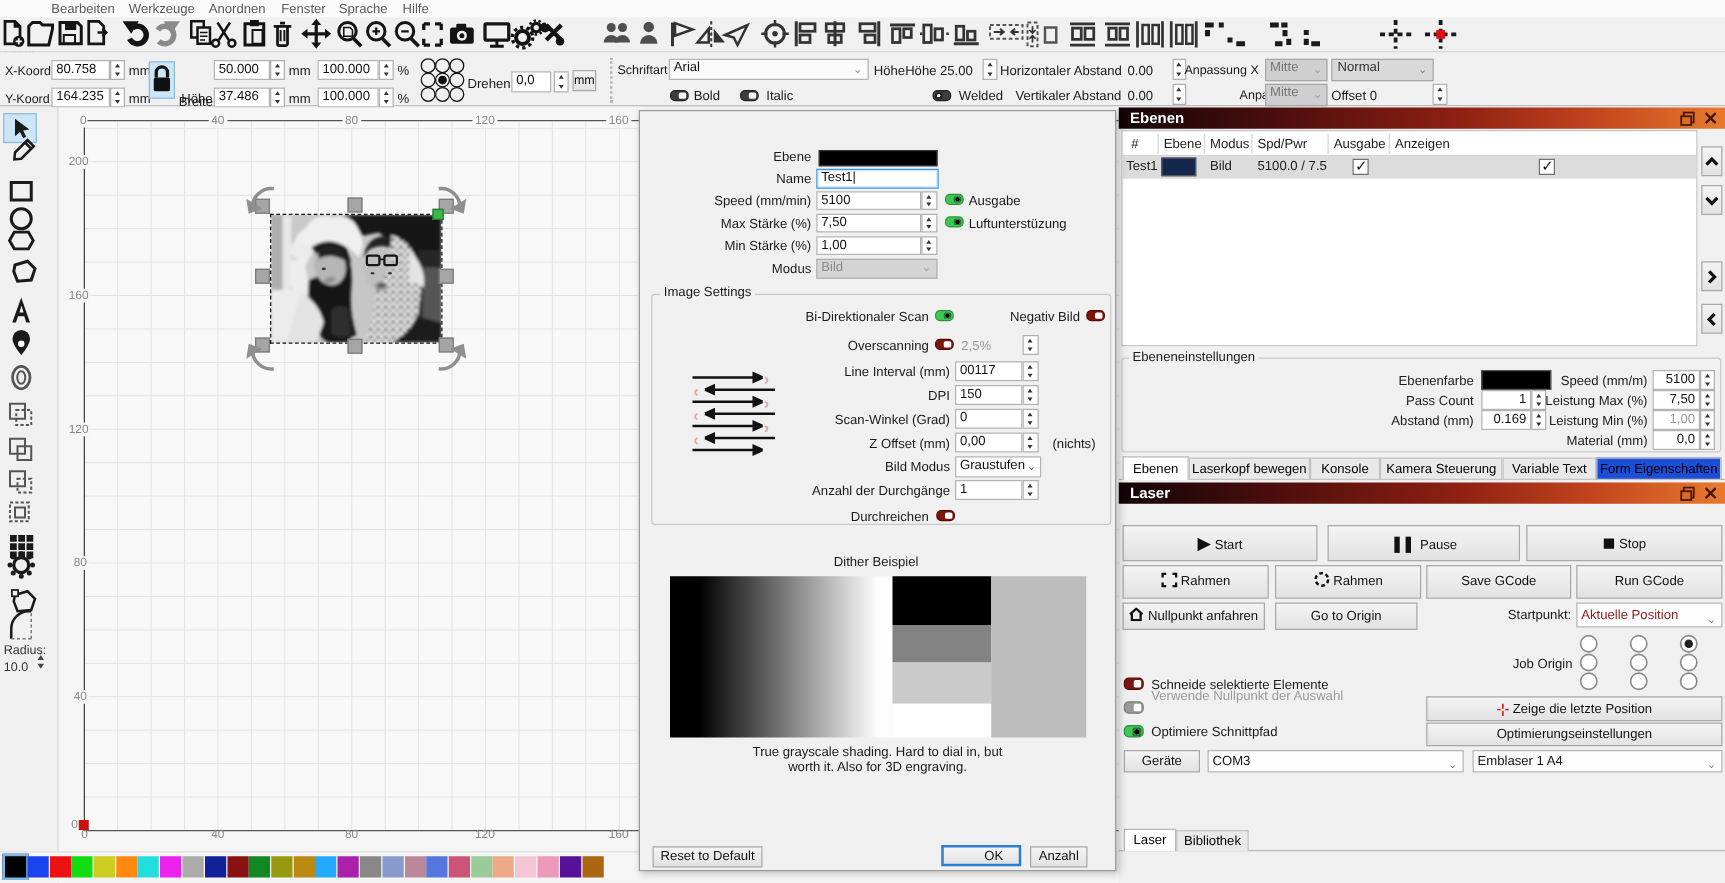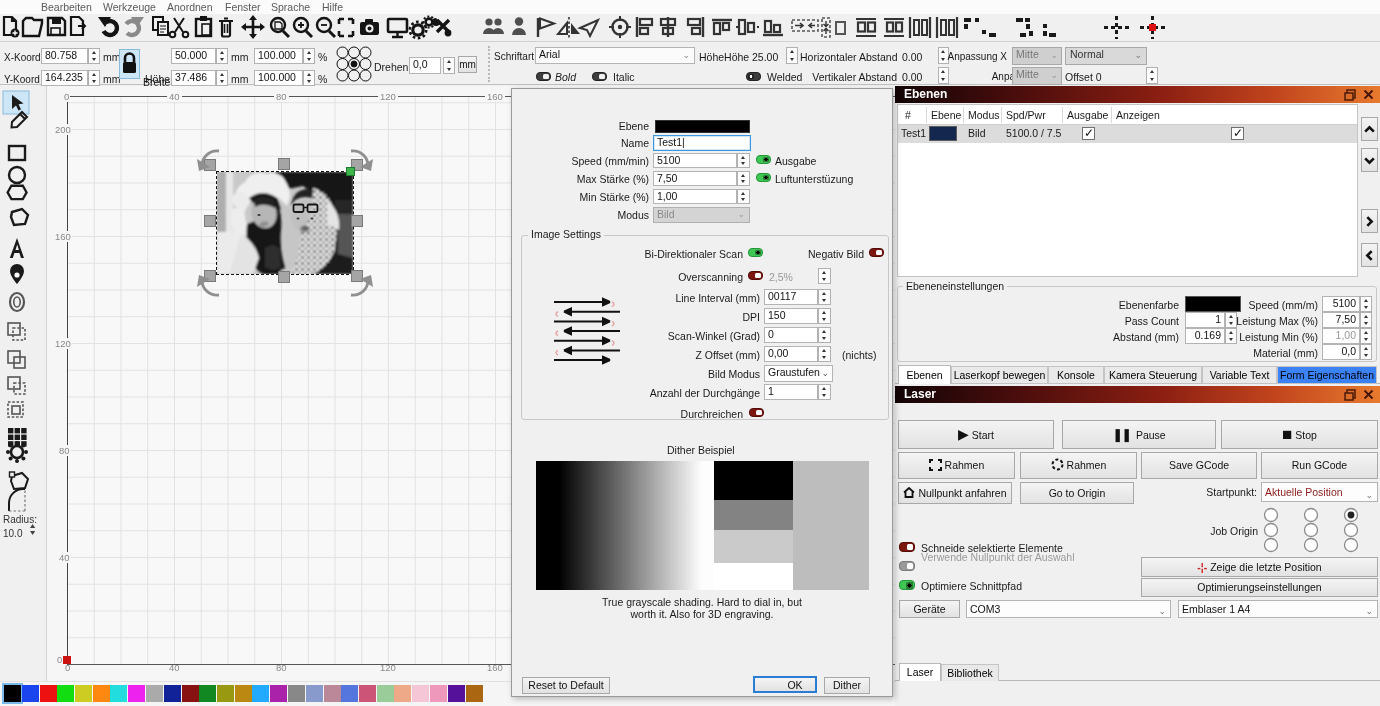--- a/index.html
+++ b/index.html
@@ -260,21 +260,21 @@
   <div class="spin" style="left:786px;top:5px;width:12px;height:17px;"></div>
   <span class="lbl" style="left:800px;top:9px;width:97px;text-align:right;">Horizontaler Abstand</span>
   <span class="lbl" style="left:902px;top:9px;">0.00</span>
   <div class="spin" style="left:938px;top:5px;width:11px;height:17px;"></div>
   <span class="lbl" style="left:945px;top:9px;width:62px;text-align:right;font-size:10px;">Anpassung X</span>
   <div class="abs" style="left:1012px;top:5px;width:50px;height:18px;background:#cfcfcf;border:1px solid #a8a8a8;font-size:10.5px;color:#777;padding-left:3px;">Mitte<span style="position:absolute;right:3px;top:2px;color:#999;font-size:9px;">⌄</span></div>
   <div class="abs" style="left:1065px;top:5px;width:82px;height:18px;background:#d9d9d9;border:1px solid #a8a8a8;font-size:10.5px;color:#333;padding-left:4px;">Normal<span style="position:absolute;right:4px;top:2px;color:#777;font-size:9px;">⌄</span></div>
   <div class="toggle tdark" style="left:536px;top:30px;">
         <i></i>
       </div>
-  <span class="lbl" style="left:555px;top:29px;font-style:italic;">Bold</span>
+  <span class="lbl" style="left:555px;top:29px;">Bold</span>
   <div class="toggle tdark" style="left:592px;top:30px;">
         <i></i>
       </div>
   <span class="lbl" style="left:613px;top:29px;">Italic</span>
   <div class="toggle tdark" style="left:746px;top:30px;">
         <i style="right:auto;left:1px;background:radial-gradient(circle at 50% 50%, #fff 30%, #222 40%);"></i>
       </div>
   <span class="lbl" style="left:767px;top:29px;">Welded</span>
   <span class="lbl" style="left:800px;top:29px;width:97px;text-align:right;">Vertikaler Abstand</span>
   <span class="lbl" style="left:902px;top:29px;">0.00</span>
@@ -517,21 +517,21 @@
   <span class="lbl" style="left:330px;top:261px;width:93px;text-align:right;">Material (mm)</span>
   <div class="field" style="left:427px;top:258px;width:38px;height:16px;text-align:right;padding-right:3px;">0,0</div>
   <div class="spin" style="left:465px;top:258px;width:12px;height:16px;"></div>
 
   <div class="abs" style="left:0;top:279px;width:485px;height:19px;border-bottom:1px solid #b8b8b8;">
     <div class="abs" style="left:3px;top:0;width:53px;height:19px;background:#fff;border:1px solid #b8b8b8;border-bottom:none;font-size:10.5px;text-align:center;line-height:18px;">Ebenen</div>
     <div class="abs" style="left:56px;top:1px;width:97px;height:18px;background:#e9e9e9;border:1px solid #c4c4c4;font-size:10.5px;text-align:center;line-height:17px;">Laserkopf bewegen</div>
     <div class="abs" style="left:153px;top:1px;width:56px;height:18px;background:#e9e9e9;border:1px solid #c4c4c4;font-size:10.5px;text-align:center;line-height:17px;">Konsole</div>
     <div class="abs" style="left:209px;top:1px;width:98px;height:18px;background:#e9e9e9;border:1px solid #c4c4c4;font-size:10.5px;text-align:center;line-height:17px;">Kamera Steuerung</div>
     <div class="abs" style="left:307px;top:1px;width:75px;height:18px;background:#e9e9e9;border:1px solid #c4c4c4;font-size:10.5px;text-align:center;line-height:17px;">Variable Text</div>
-    <div class="abs" style="left:382px;top:1px;width:100px;height:18px;background:#3b82f6;border:1px solid #c4c4c4;font-size:10.5px;text-align:center;line-height:17px;">Form Eigenschaften</div>
+    <div class="abs" style="left:382px;top:1px;width:100px;height:18px;background:#1d4ed8;border:1px solid #c4c4c4;font-size:10.5px;text-align:center;line-height:17px;">Form Eigenschaften</div>
   </div>
 
   <div class="titlebar" style="top:300px;height:17px;line-height:17px;">Laser
     <svg style="position:absolute;right:24px;top:3px;" width="12" height="12" viewBox="0 0 12 12">
           <rect x="3" y="1" width="8" height="8" fill="none" stroke="#441607" stroke-width="1.4"></rect>
           <rect x="1" y="4" width="8" height="7" fill="#d96a28" stroke="#441607" stroke-width="1.4"></rect>
         </svg>
     <svg style="position:absolute;right:6px;top:3px;" width="11" height="11" viewBox="0 0 11 11">
           <path d="M1.5 1.5 l8 8 M9.5 1.5 l-8 8" stroke="#441607" stroke-width="1.8"></path>
         </svg>
@@ -711,16 +711,16 @@
   <div class="abs" style="left:202px;top:372px;width:79px;height:39px;background:#000;"></div>
   <div class="abs" style="left:202px;top:411px;width:79px;height:30px;background:#838383;"></div>
   <div class="abs" style="left:202px;top:441px;width:79px;height:33px;background:#cacaca;"></div>
   <div class="abs" style="left:202px;top:474px;width:79px;height:27px;background:#fff;"></div>
   <div class="abs" style="left:281px;top:372px;width:76px;height:129px;background:#bdbdbd;"></div>
   <div class="lbl" style="left:0;top:507px;width:380px;text-align:center;">True grayscale shading. Hard to dial in, but</div>
   <div class="lbl" style="left:0;top:519px;width:380px;text-align:center;">worth it. Also for 3D engraving.</div>
 
   <div class="btn" style="left:10px;top:588px;width:88px;height:17px;line-height:15px;">Reset to Default</div>
   <div class="btn" style="left:241px;top:587px;width:64px;height:17px;line-height:14px;border:2px solid #2b7cd3;padding-left:20px;">OK</div>
-  <div class="btn" style="left:312px;top:588px;width:46px;height:17px;line-height:15px;">Dither</div>
+  <div class="btn" style="left:312px;top:588px;width:46px;height:17px;line-height:15px;">Anzahl</div>
 </div>
 
 </div>
 
 </body></html>

